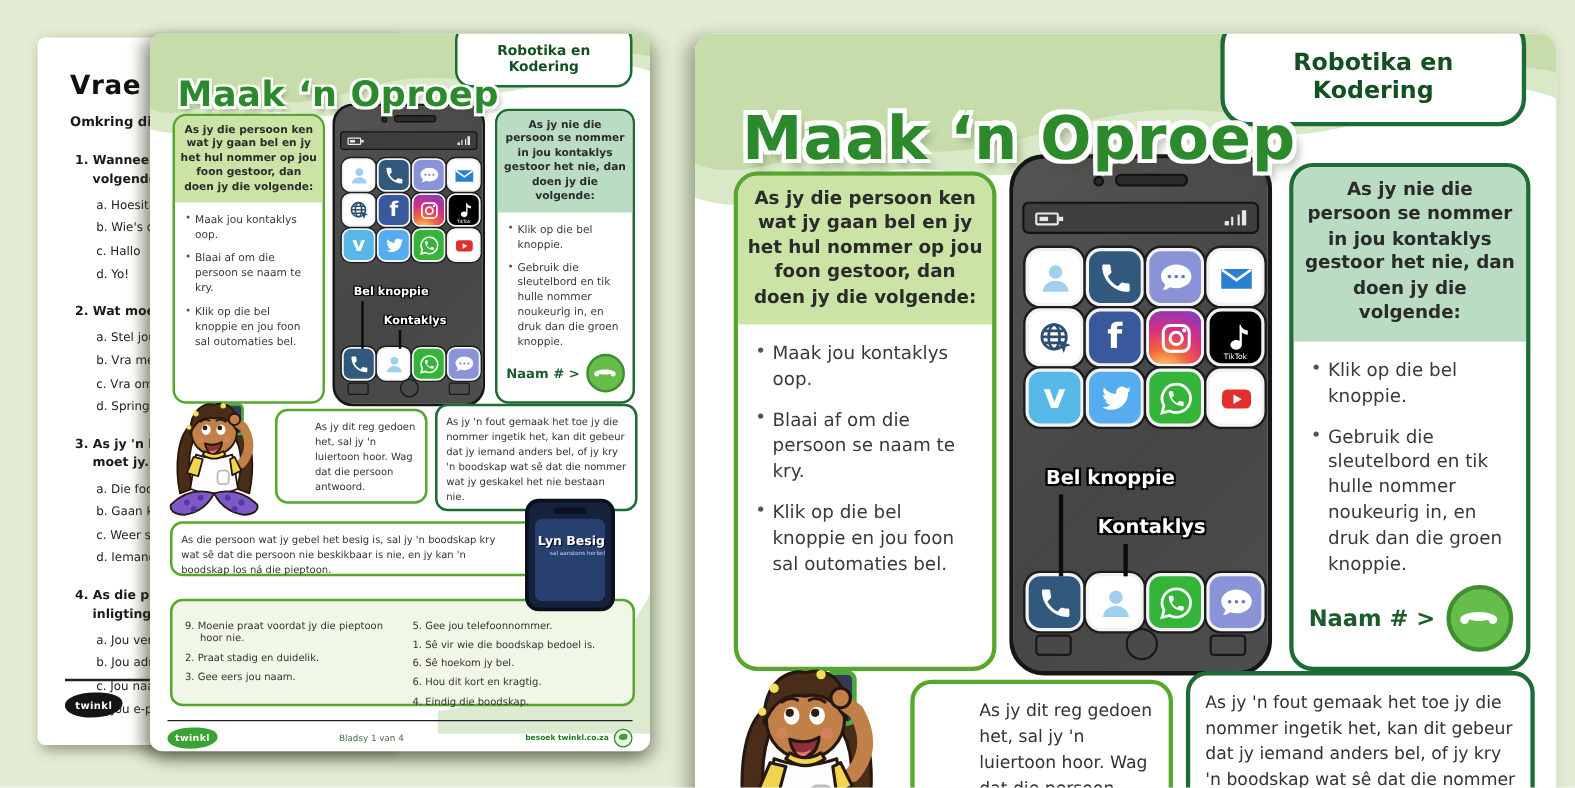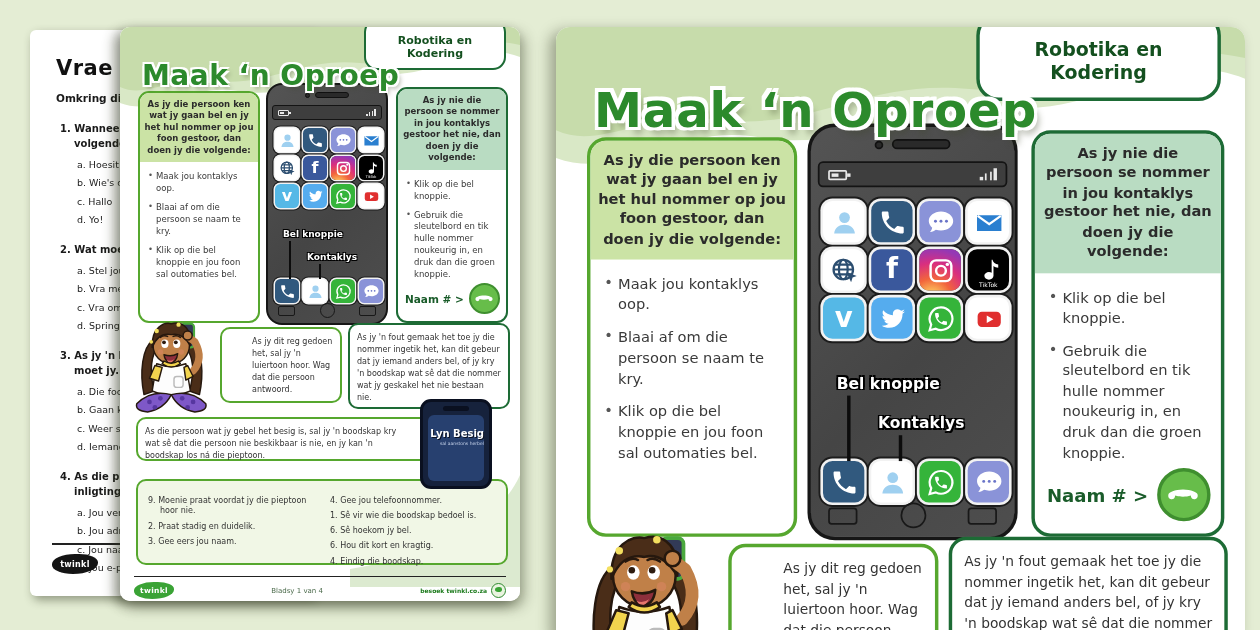--- a/index.html
+++ b/index.html
@@ -468,21 +468,21 @@
     </div>
 
     <div class="msg-box">
       <div class="msg-cols">
         <div class="msg-col">
             <div class="step-item">9. Moenie praat voordat jy die pieptoon hoor nie.</div>
             <div class="step-item">2. Praat stadig en duidelik.</div>
             <div class="step-item">3. Gee eers jou naam.</div>
           </div>
         <div class="msg-col">
-            <div class="step-item">4. Gee jou telefoonnommer.</div>
+            <div class="step-item">5. Gee jou telefoonnommer.</div>
             <div class="step-item">1. Sê vir wie die boodskap bedoel is.</div>
             <div class="step-item">6. Sê hoekom jy bel.</div>
             <div class="step-item">6. Hou dit kort en kragtig.</div>
             <div class="step-item">4. Eindig die boodskap.</div>
           </div>
       </div>
     </div>
 
     <div class="p-footer">
       <div class="cloud-logo cloud-green">twinkl</div>

